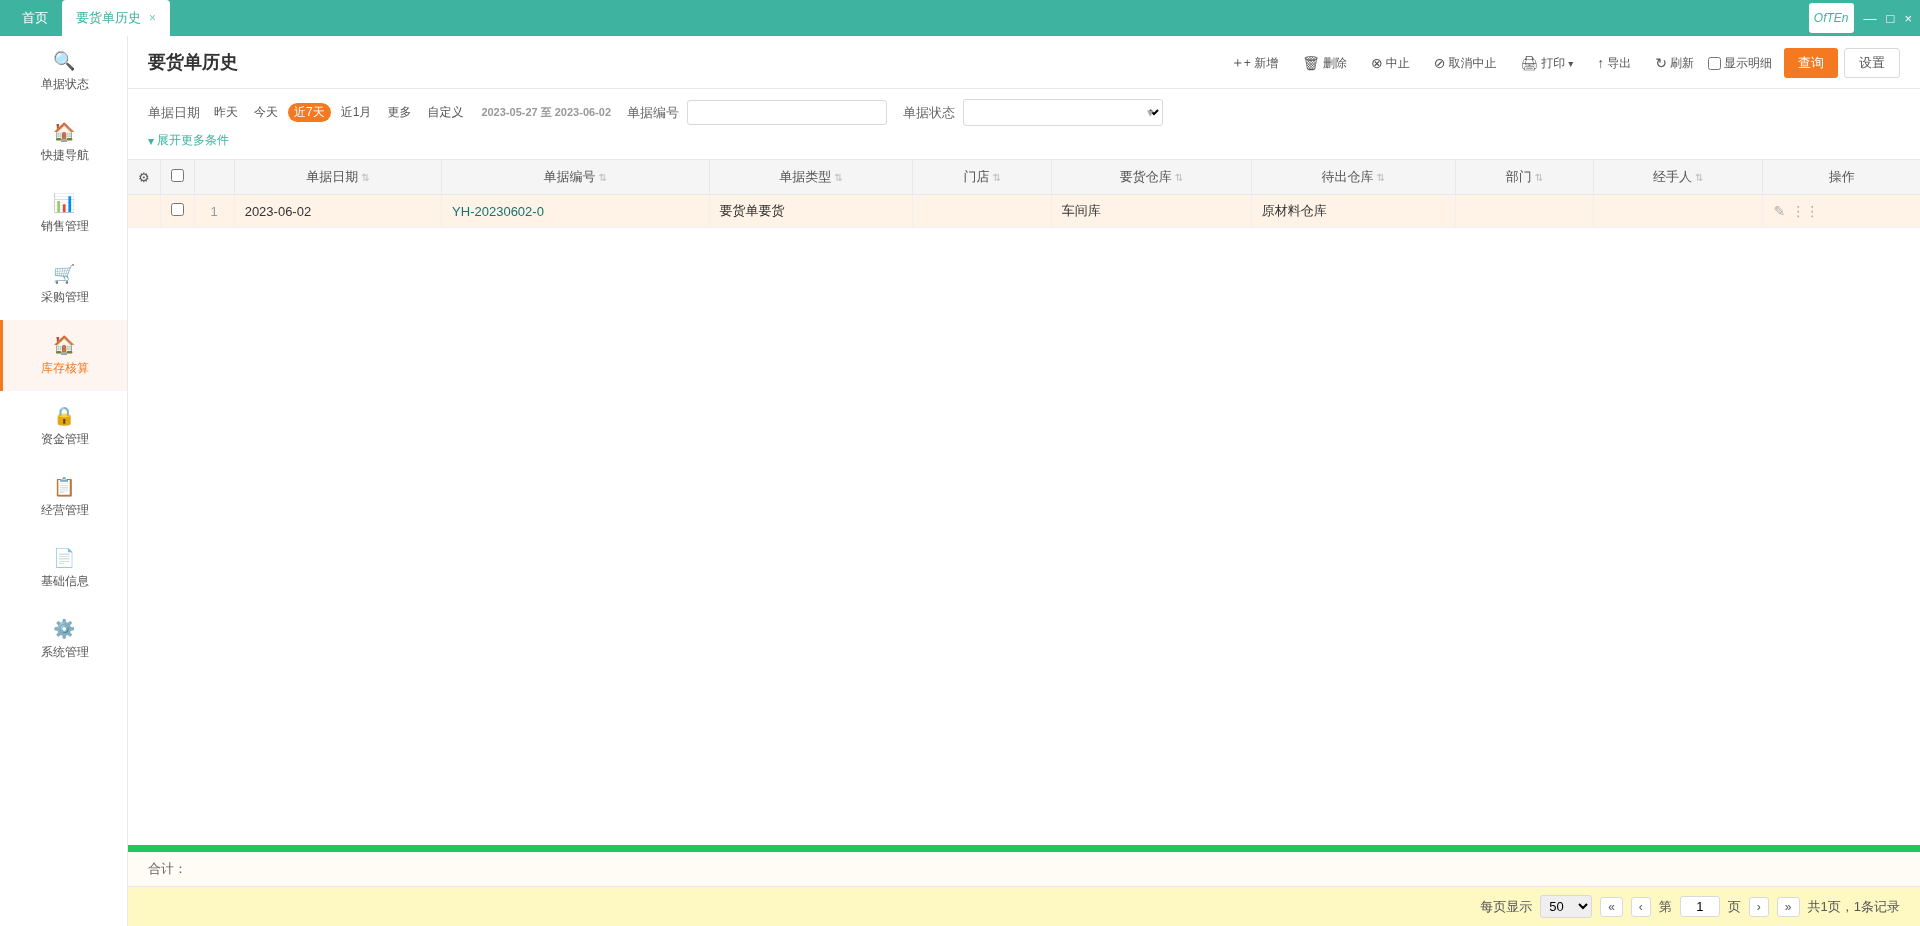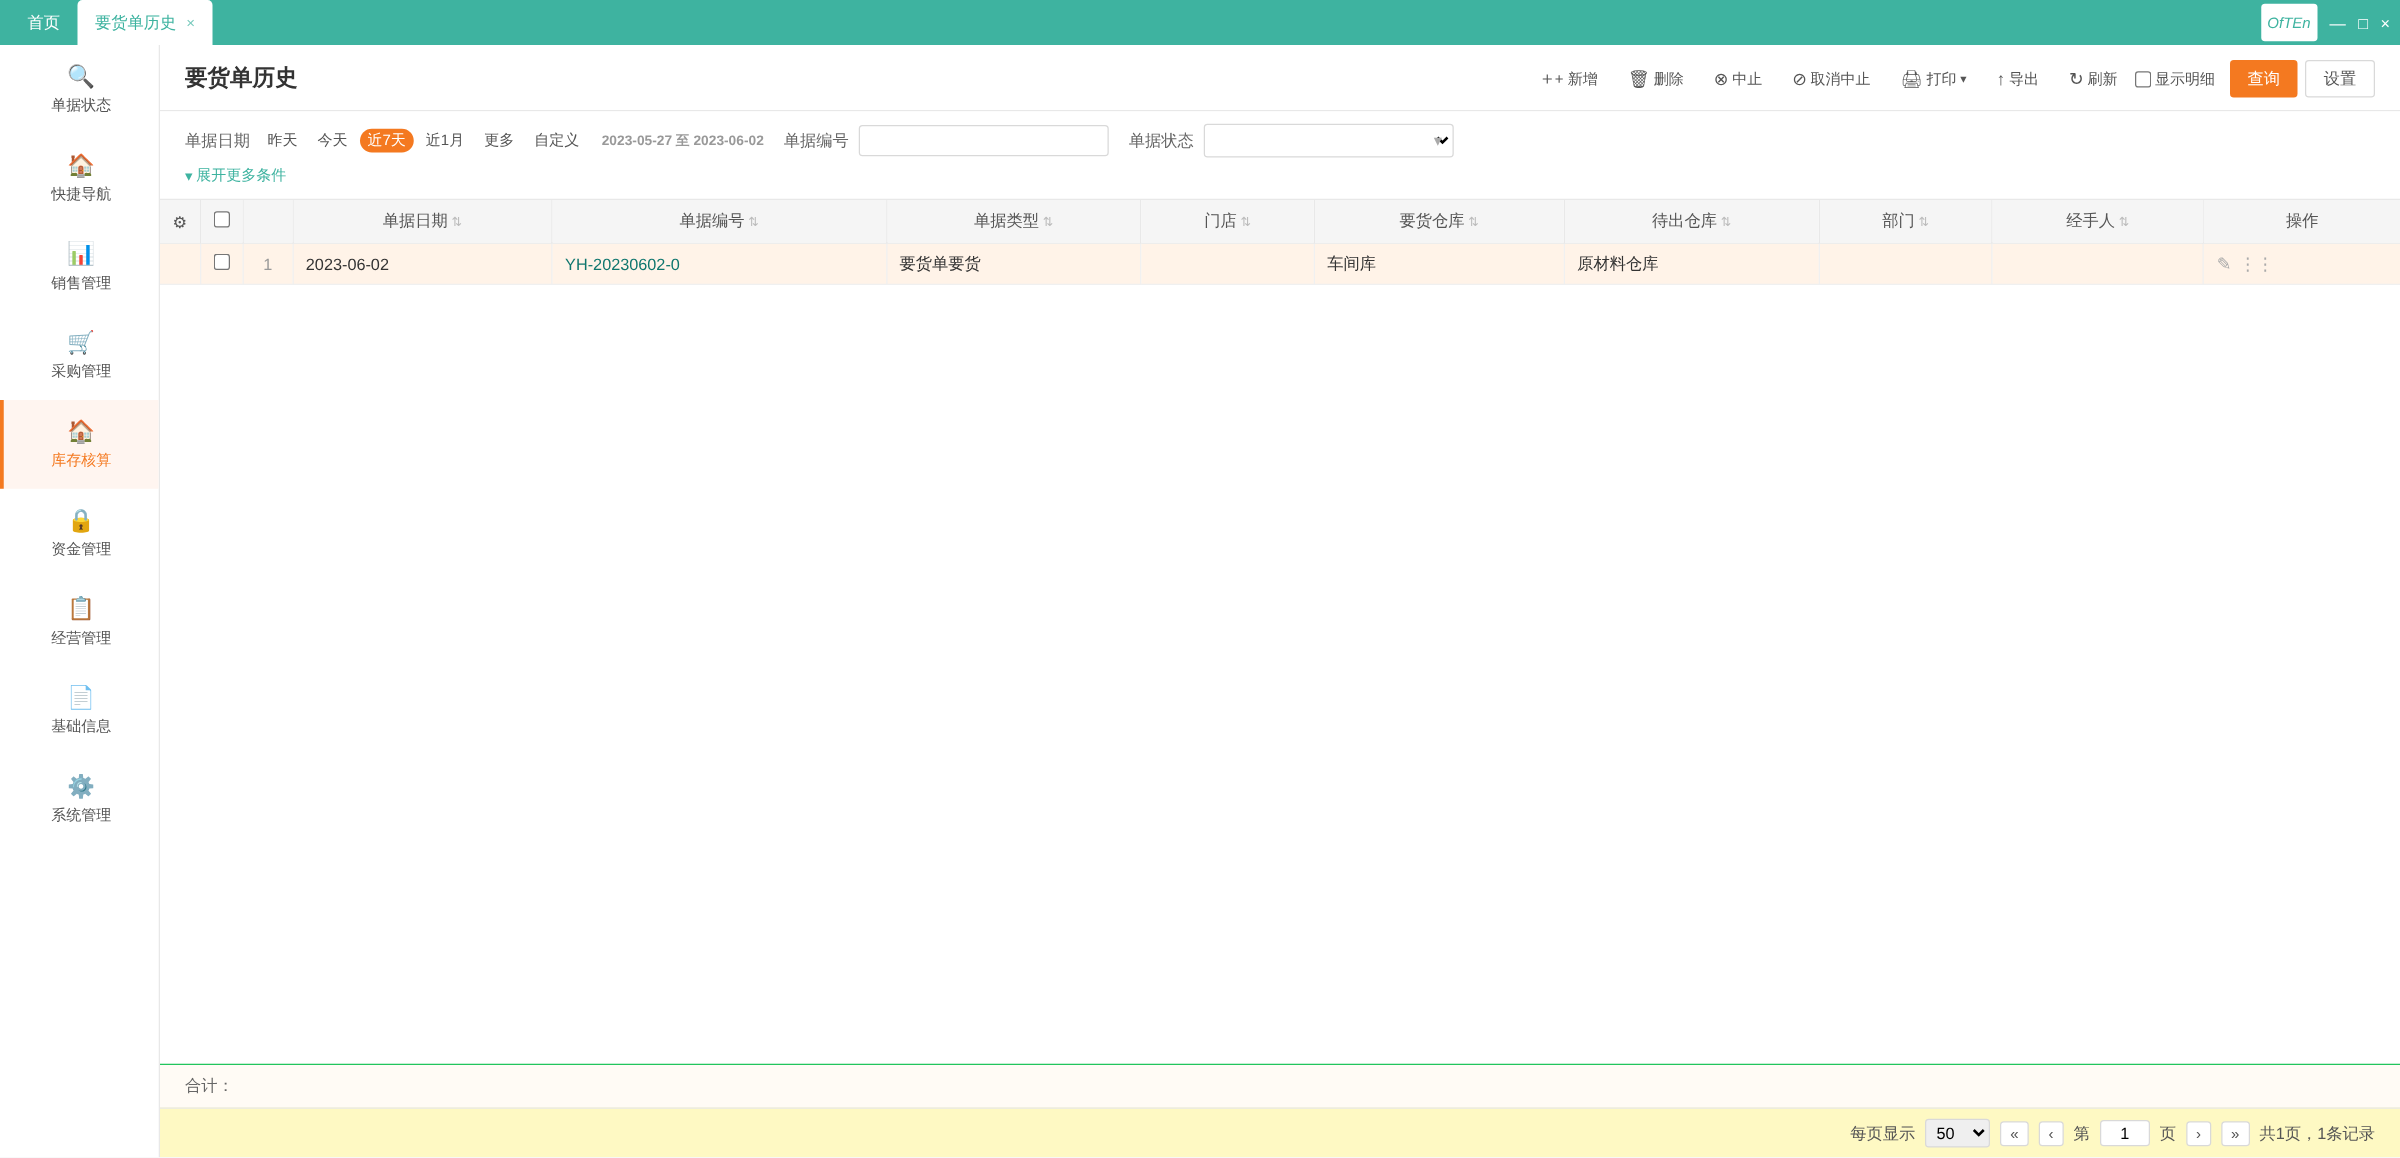--- a/index.html
+++ b/index.html
@@ -241,21 +241,21 @@
     tbody td:last-child { border-right: none; }
     tbody tr.highlighted { background: #fff3e8; }
     .table-link { color: #0f766e; cursor: pointer; text-decoration: none; }
     .sort-icon { color: #bbb; margin-left: 3px; font-size: 10px; }
     .action-icons { display: flex; gap: 6px; }
     .action-icon { color: #aaa; cursor: pointer; font-size: 14px; }
 
     
     .footer-summary {
       background: #fffbf5;
-      border-top: 1px solid #22c55e;
+      border-top: 7px solid #22c55e;
       padding: 8px 20px;
       font-size: 13px;
       color: #666;
     }
 
     
     .pagination {
       background: #fef9c3;
       border-top: 1px solid #e8e8e8;
       padding: 8px 20px;

